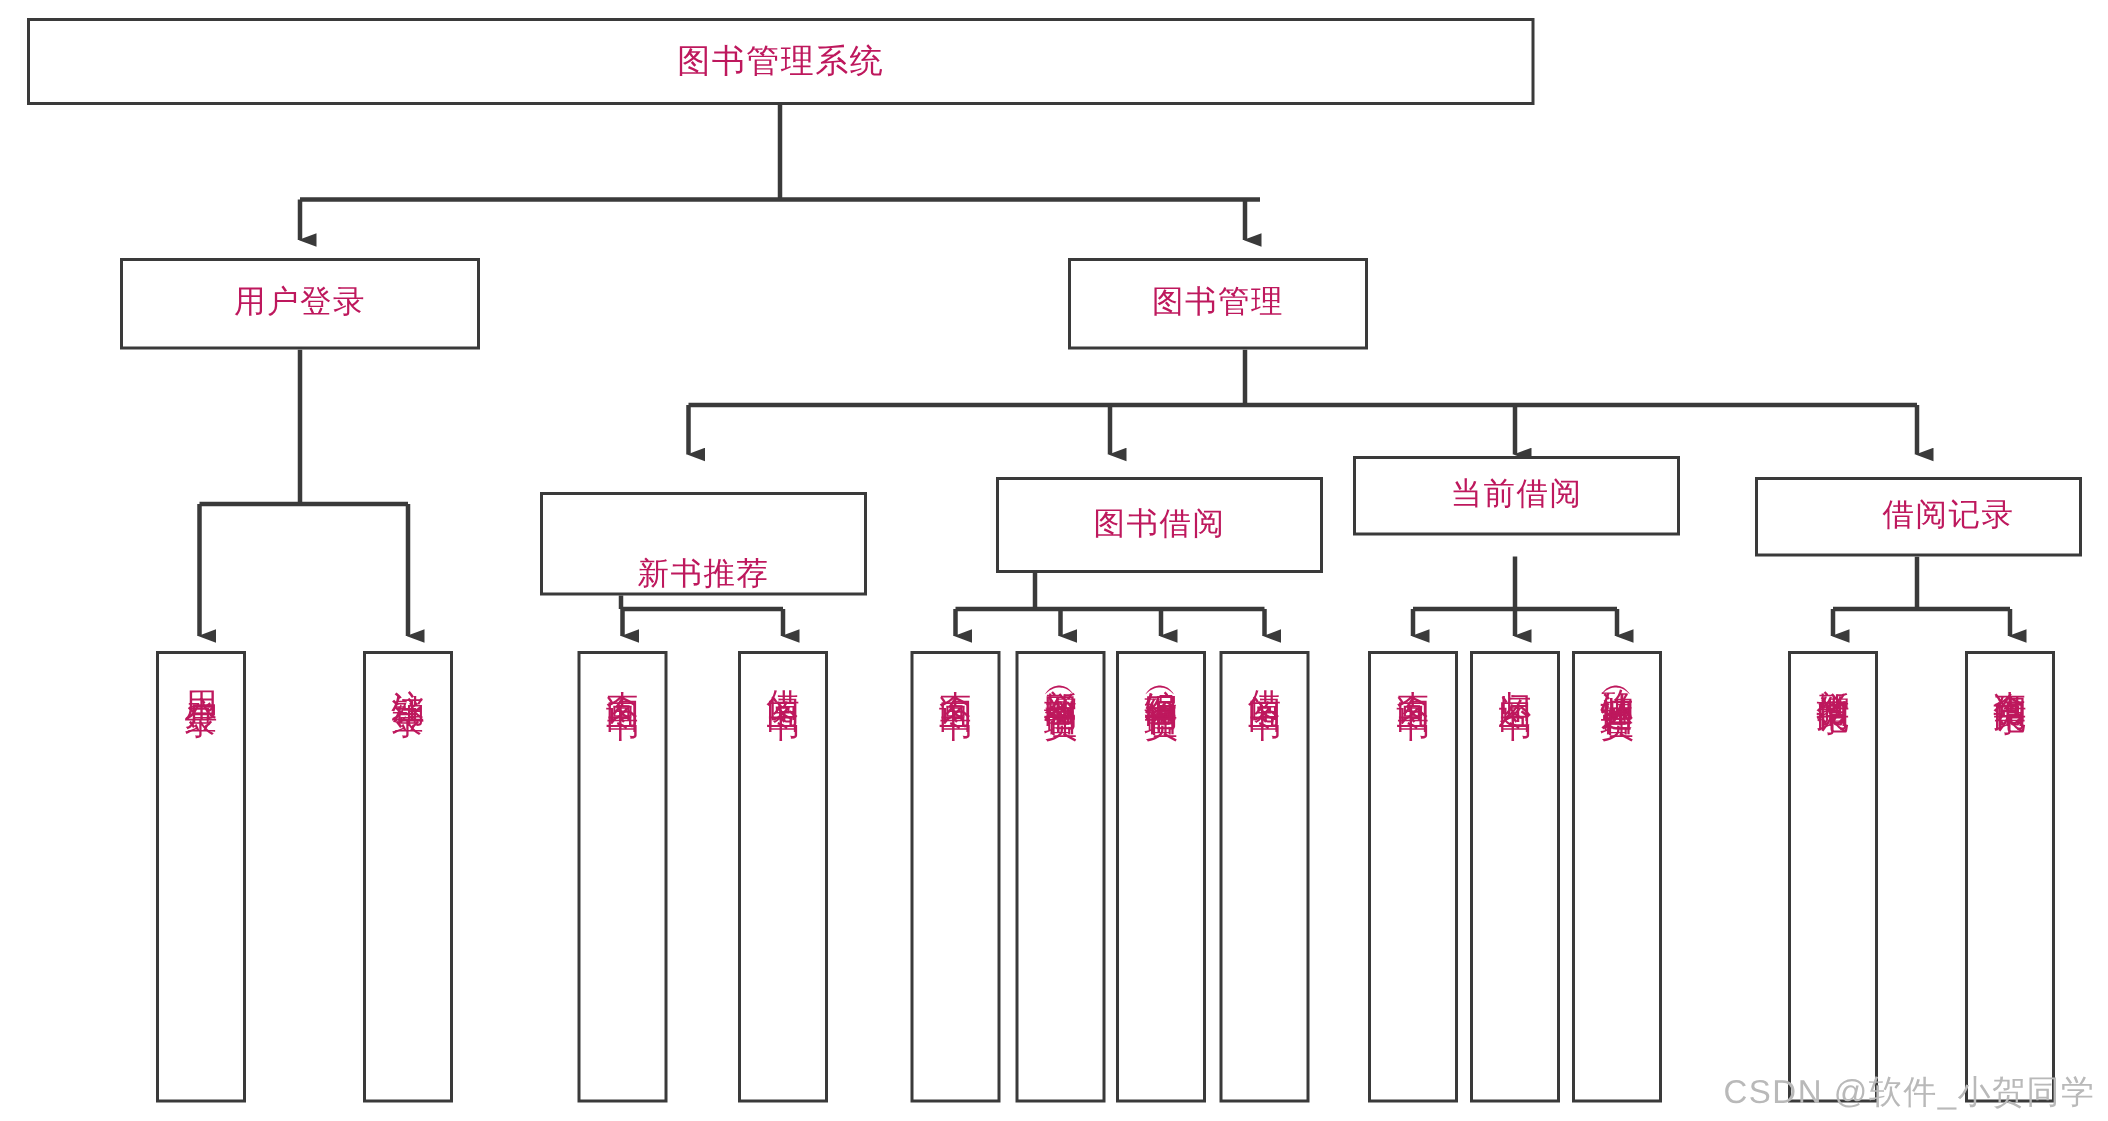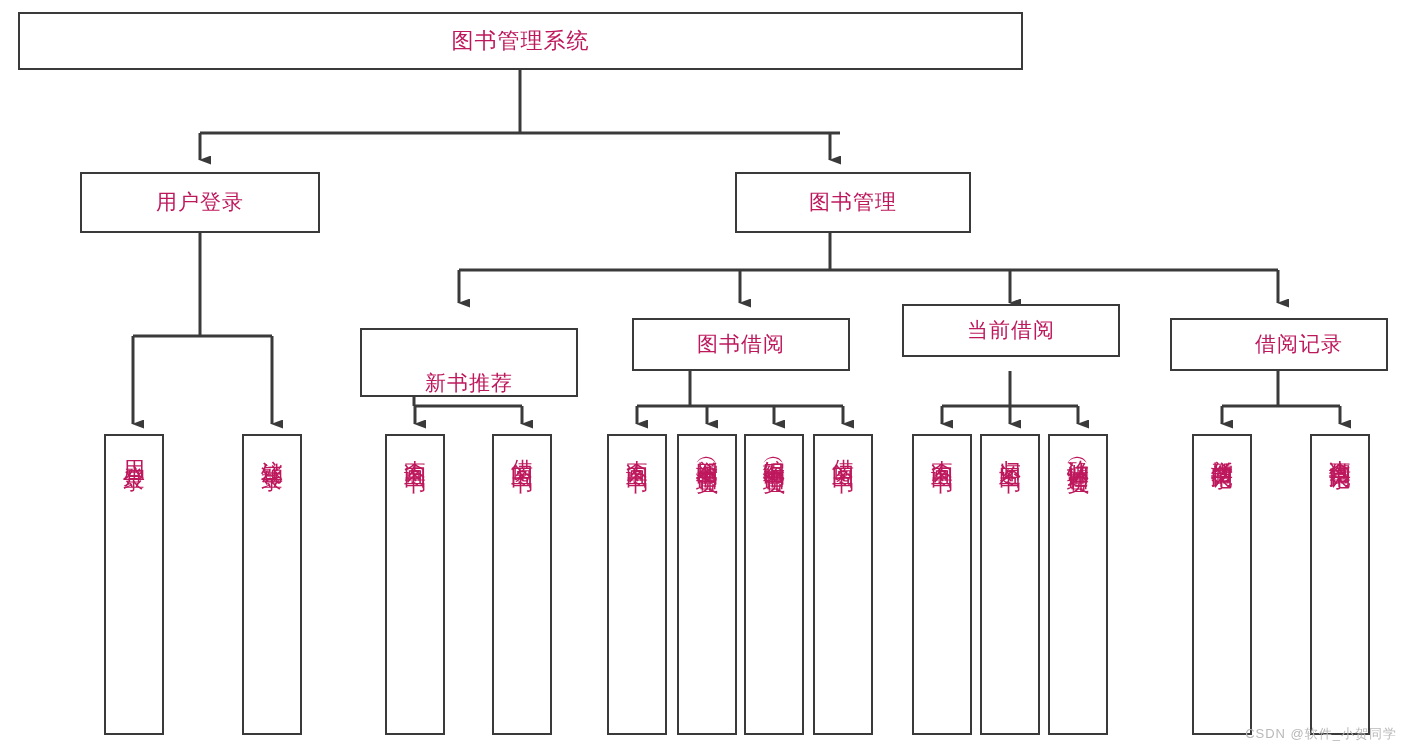--- a/index.html
+++ b/index.html
@@ -56,21 +56,21 @@
     line-height:1.18;
     letter-spacing:4px;
     white-space:nowrap;
     height:auto;
   }
   .node.leaf.tall .lbl{ letter-spacing:2px; }
   #watermark{
     position:absolute;
     right:8px;
     bottom:4px;
-    font-size:13px;
+    font-size:22px;
     color:#b9b9b9;
     letter-spacing:1px;
     z-index:3;
     white-space:nowrap;
     user-select:none;
   }
 </style>
 </head>
 <body>
 
@@ -126,28 +126,28 @@
     </g>
   </svg>
 
   <div class="node" id="node-root" style="left:18px;top:12px;width:1005px;height:58px;">
     <span class="lbl">图书管理系统</span>
   </div>
 
   <div class="node" style="left:80px;top:172px;width:240px;height:61px;">
     <span class="lbl">用户登录</span>
   </div>
-  <div class="node" style="left:712px;top:172px;width:236px;height:61px;margin-left:23px;">
+  <div class="node" style="left:712px;top:172px;width:200px;height:61px;">
     <span class="lbl">图书管理</span>
   </div>
 
   <div class="node" style="left:360px;top:328px;width:218px;height:69px;align-items:flex-end;">
     <span class="lbl">新书推荐</span>
   </div>
-  <div class="node" style="left:632px;top:318px;width:218px;height:53px;justify-content:center;">
+  <div class="node" style="left:664px;top:318px;width:218px;height:64px;justify-content:center;">
     <span class="lbl">图书借阅</span>
   </div>
   <div class="node" style="left:902px;top:304px;width:218px;height:53px;">
     <span class="lbl">当前借阅</span>
   </div>
   <div class="node" style="left:1170px;top:318px;width:218px;height:53px;padding-left:40px;">
     <span class="lbl">借阅记录</span>
   </div>
 
   <div class="node leaf" style="left:104px;top:434px;width:60px;height:301px;">

